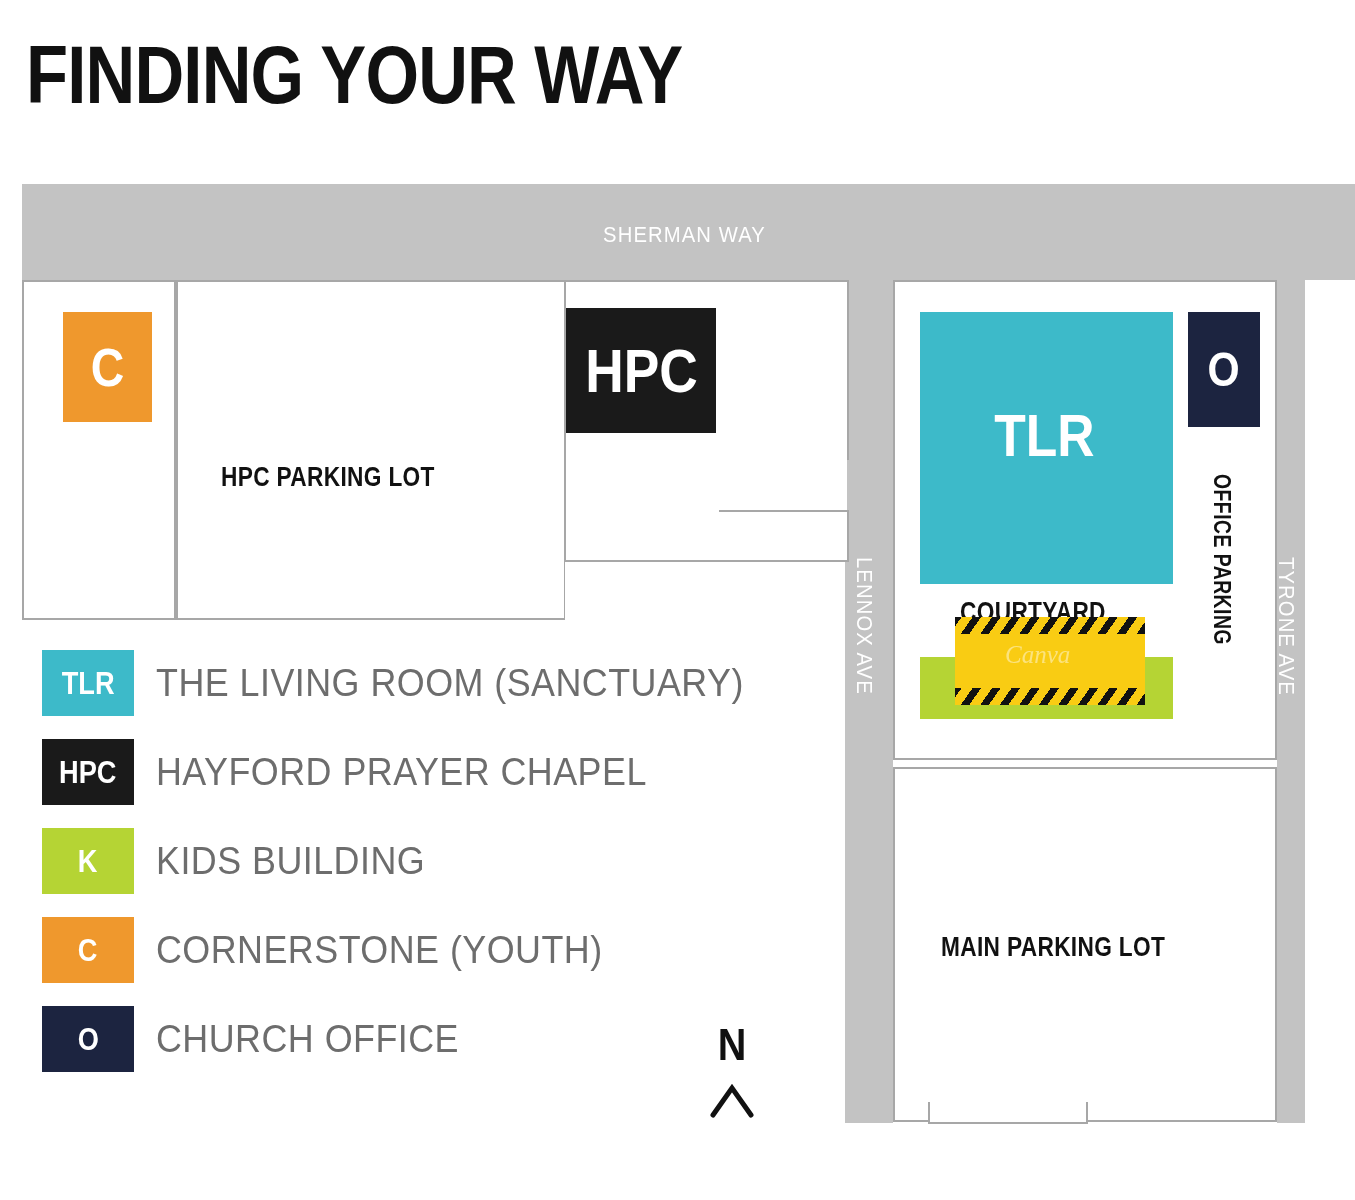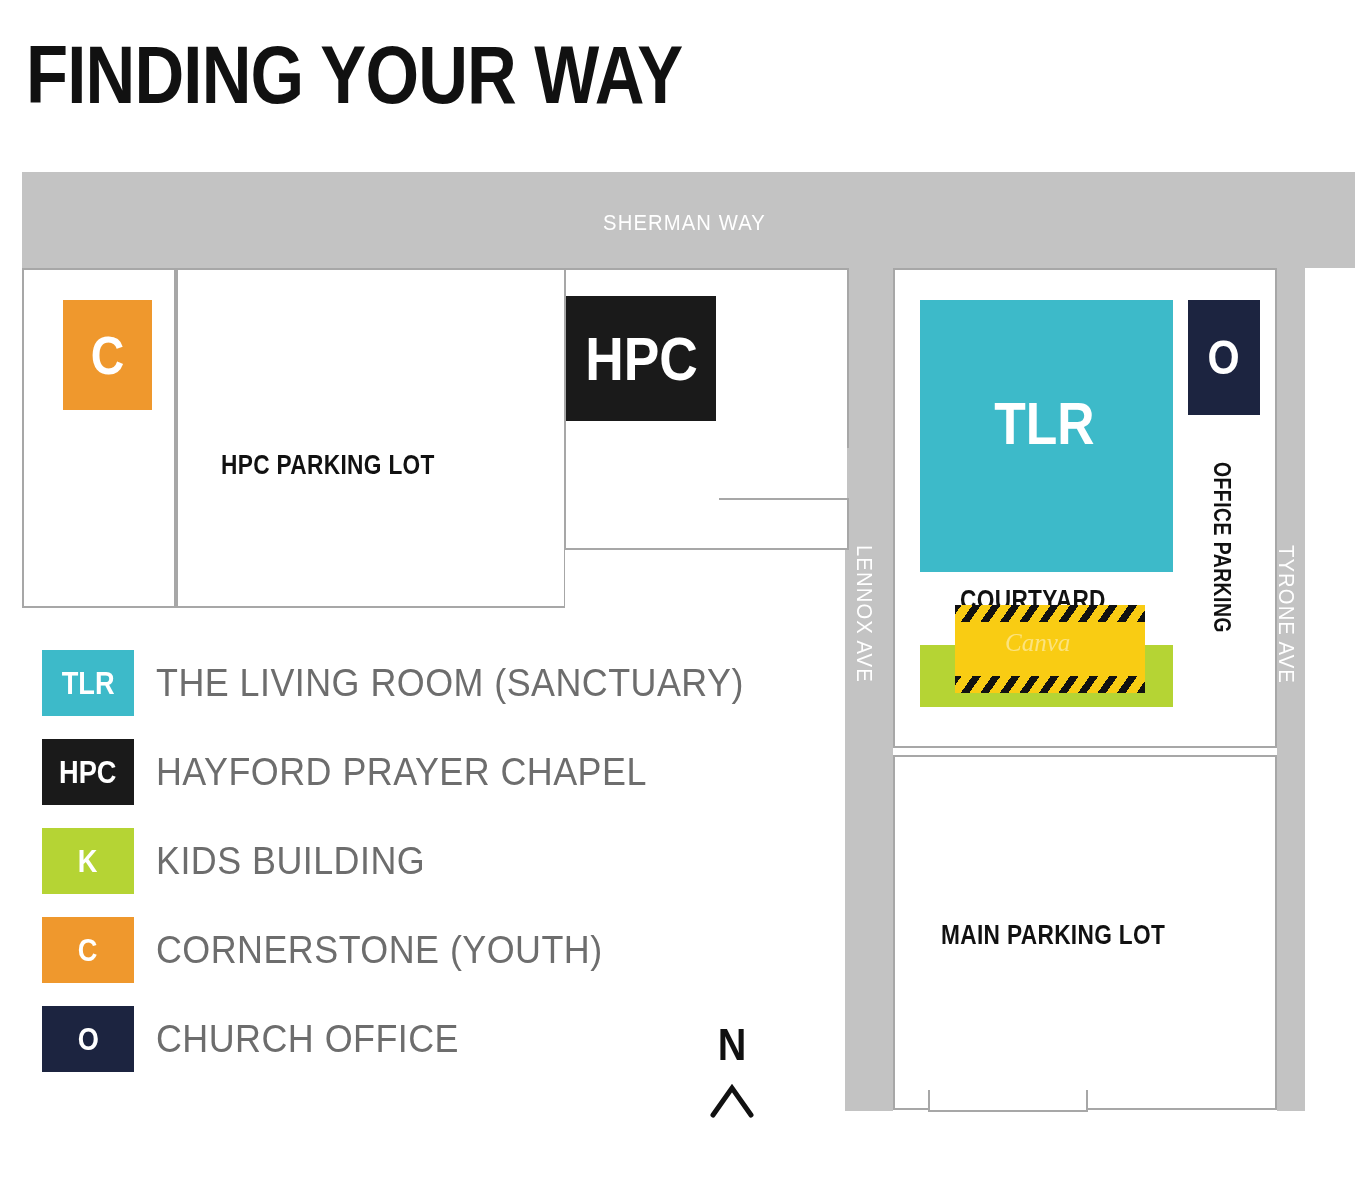--- a/index.html
+++ b/index.html
@@ -28,21 +28,21 @@
     color: #111111;
     transform: scaleX(0.84);
     transform-origin: left top;
     white-space: nowrap;
   }
 
   
   #map-canvas {
     position: absolute;
     left: 0;
-    top: 160px;
+    top: 172px;
     width: 1149px;
     height: 960px;
   }
 
   .road {
     position: absolute;
     background: #c3c3c3;
   }
   .road-label {
     position: absolute;

